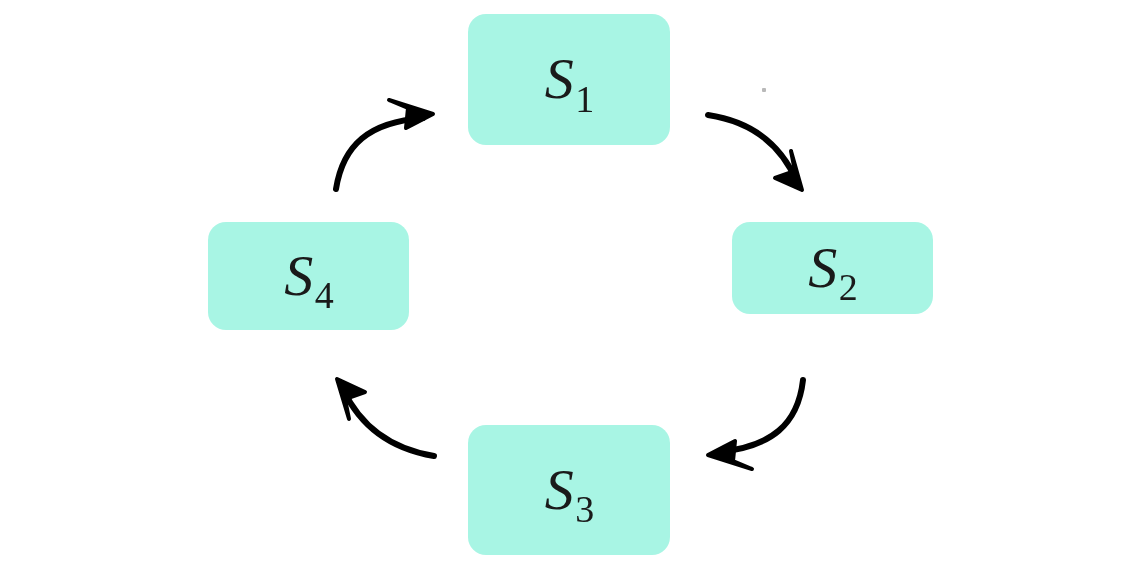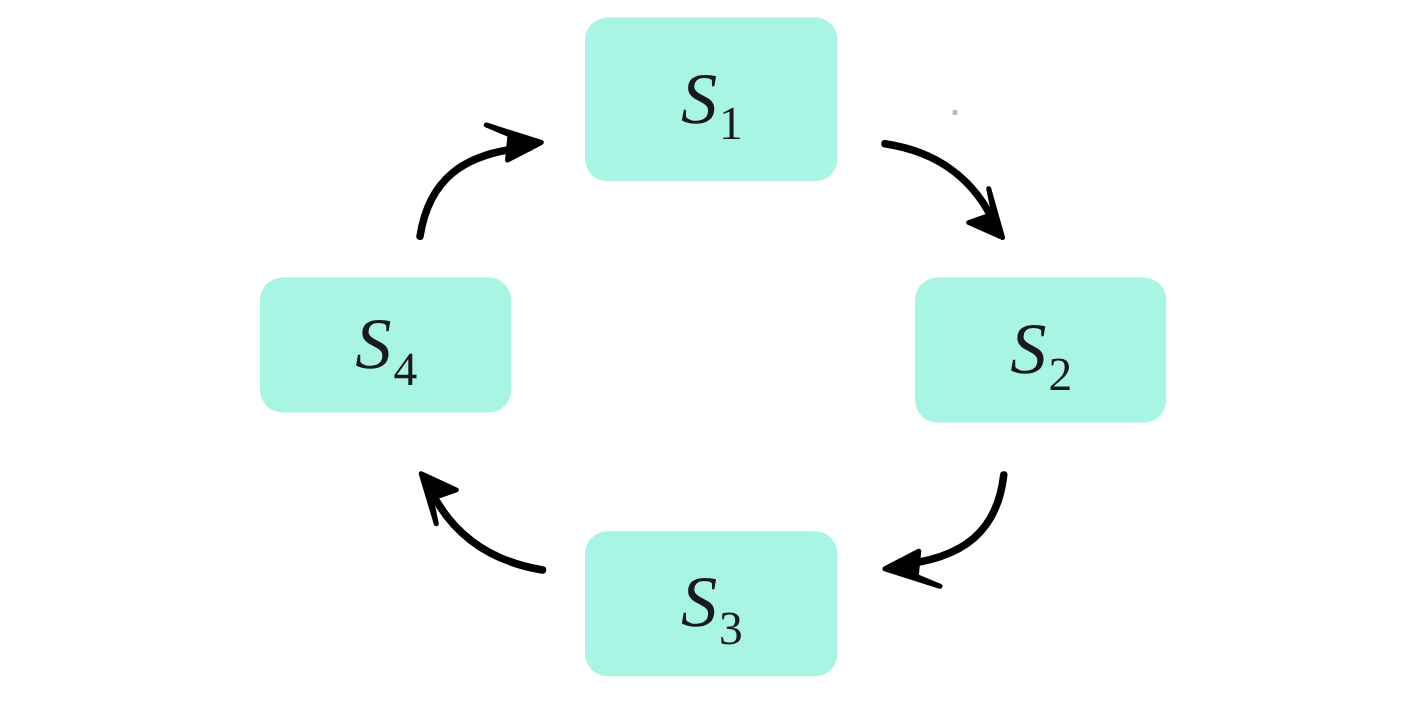--- a/index.html
+++ b/index.html
@@ -89,27 +89,27 @@
     </g>
 
   </svg>
 
   <div class="state-node" style="left:468px; top:14px; width:202px; height:131px; background:#A8F5E4;">
     <span class="state-label">
       <span class="sym">S</span><span class="sub">1</span>
     </span>
   </div>
 
-  <div class="state-node" style="left:732px; top:222px; width:201px; height:116px; background:#A8F5E4;">
+  <div class="state-node" style="left:732px; top:222px; width:201px; height:92px; background:#A8F5E4;">
     <span class="state-label">
       <span class="sym">S</span><span class="sub">2</span>
     </span>
   </div>
 
-  <div class="state-node" style="left:468px; top:425px; width:202px; height:116px; background:#A8F5E4;">
+  <div class="state-node" style="left:468px; top:425px; width:202px; height:130px; background:#A8F5E4;">
     <span class="state-label">
       <span class="sym">S</span><span class="sub">3</span>
     </span>
   </div>
 
   <div class="state-node" style="left:208px; top:222px; width:201px; height:108px; background:#A8F5E4;">
     <span class="state-label">
       <span class="sym">S</span><span class="sub">4</span>
     </span>
   </div>

